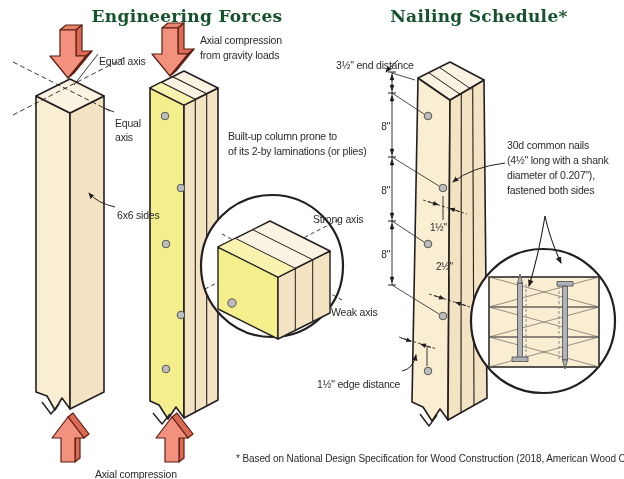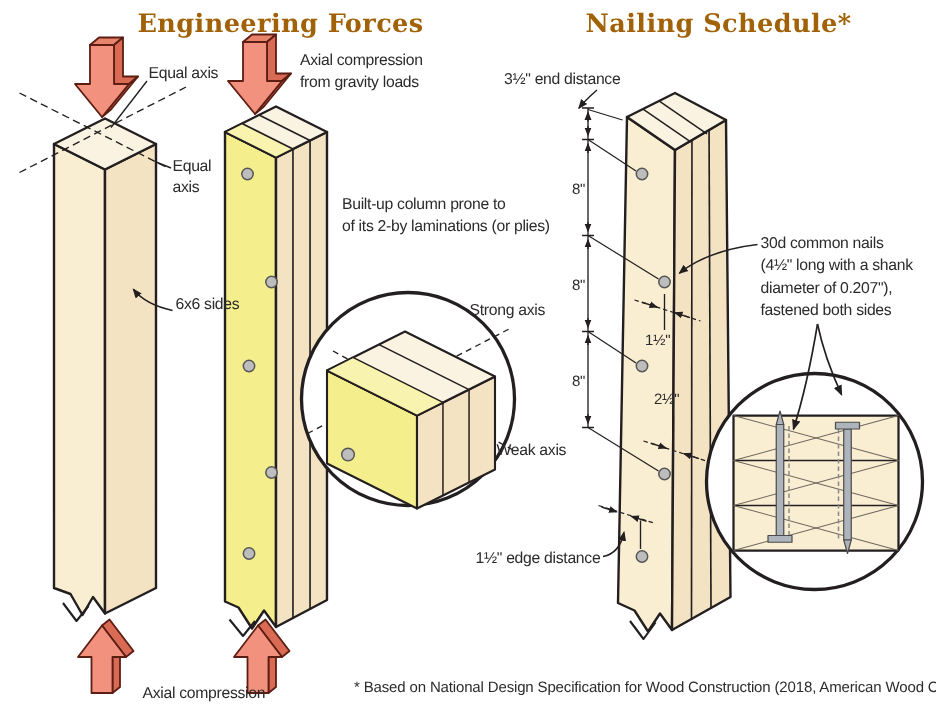--- a/index.html
+++ b/index.html
@@ -3,25 +3,25 @@
 <meta charset="utf-8">
 <style>
   html,body { margin:0; padding:0; }
   #canvas {
     position:relative; width:624px; height:479px; background:#ffffff;
     overflow:hidden; font-family:"Liberation Sans", sans-serif;
   }
   svg { position:absolute; left:0; top:0; }
   .title {
     position:absolute; font-family:"DejaVu Serif", serif; font-weight:bold;
-    font-size:17px; letter-spacing:0.3px; color:#a16207; text-align:center; width:220px;
+    font-size:17px; letter-spacing:0.3px; color:#14532d; text-align:center; width:220px;
   }
   .lbl {
     position:absolute; font-size:10.5px; line-height:14px; color:#2b2b2b;
-    letter-spacing:-0.2px; white-space:nowrap;
+    letter-spacing:-0.2px; white-space:nowrap;margin-top:12px;
   }
   .lbl.wrap { white-space:normal; }
   .block { position:absolute; color:#2b2b2b; font-size:10.5px; line-height:15px; letter-spacing:-0.2px; }
   .dim { position:absolute; font-size:10px; color:#2b2b2b; letter-spacing:-0.2px; }
   .footnote { position:absolute; font-size:10px; color:#2b2b2b; letter-spacing:-0.1px; white-space:nowrap; }
 </style>
 </head>
 <body>
 
 <div id="canvas">
@@ -203,21 +203,21 @@
 
 <div class="lbl" style="left:336px; top:46px;">3½" end distance</div>
 <div class="dim" style="left:377px; top:121px; width:13px; text-align:right;">8"</div>
 <div class="dim" style="left:377px; top:185px; width:13px; text-align:right;">8"</div>
 <div class="dim" style="left:377px; top:249px; width:13px; text-align:right;">8"</div>
 <div class="dim" style="left:430px; top:222px;">1½"</div>
 <div class="dim" style="left:436px; top:261px;">2½"</div>
 <div class="lbl" style="left:317px; top:365px;">1½" edge distance</div>
 
 
-<div class="block" style="left:507px; top:155px;">
+<div class="block" style="left:507px; top:138px;">
   <div>30d common nails</div>
   <div>(4½" long with a shank</div>
   <div>diameter of 0.207"),</div>
   <div>fastened both sides</div>
 </div>
 
 <div class="footnote" style="left:236px; top:453px;">* Based on National Design Specification for Wood Construction  (2018, American Wood Council)</div>
 
 </div>
 

